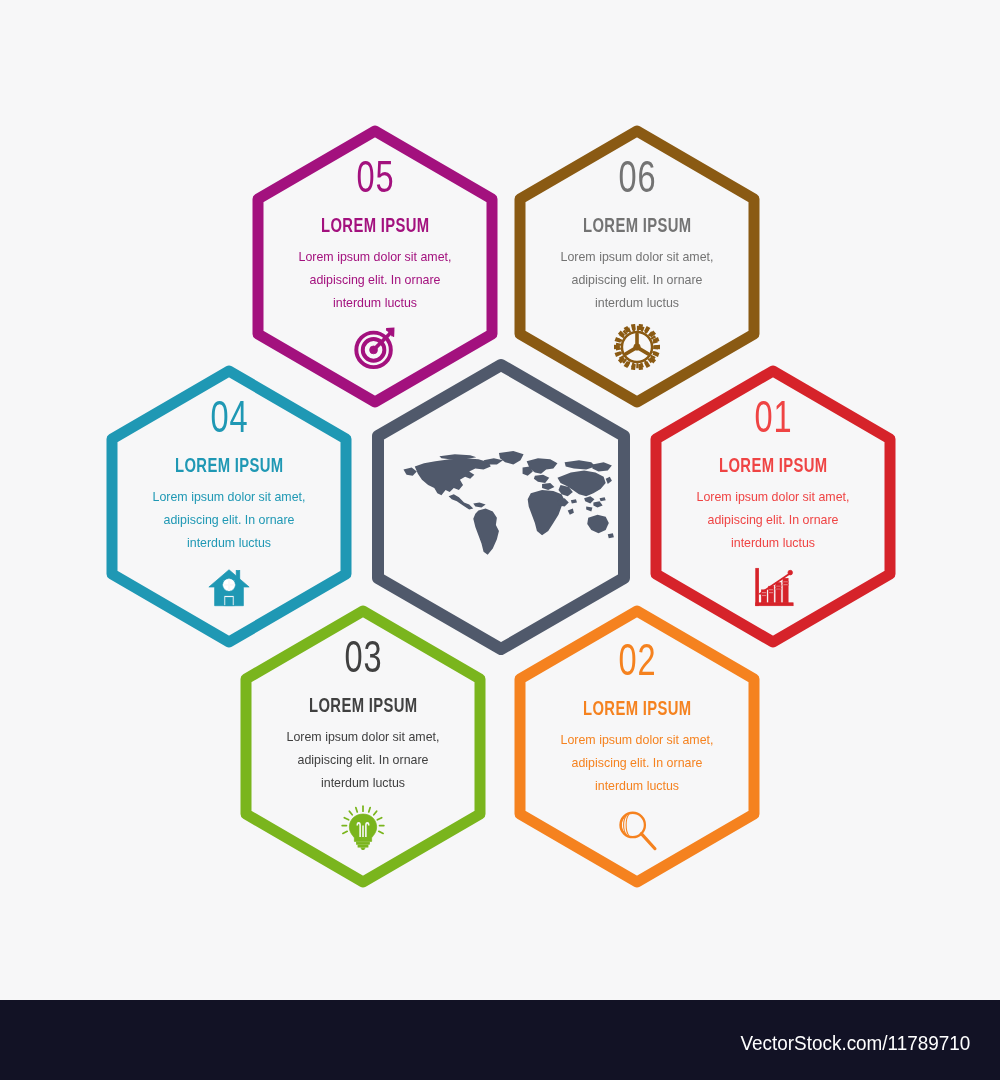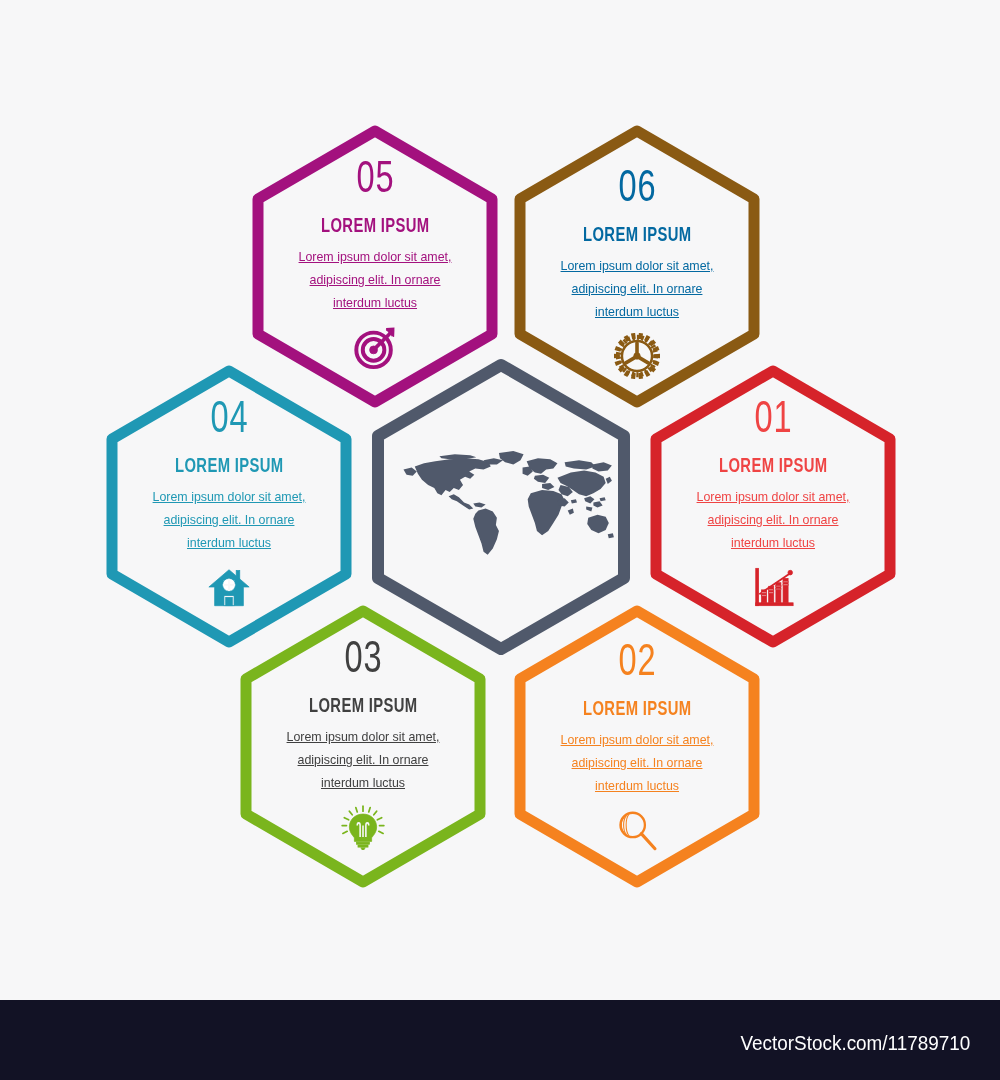--- a/index.html
+++ b/index.html
@@ -36,21 +36,20 @@
     transform:scaleX(0.74);
     margin-top:16px;
     white-space:nowrap;
   }
   .body{
     margin-top:11px;
     font-size:12.4px;line-height:1.85;
     text-align:center;
     width:230px;
     font-family:"Liberation Sans", sans-serif;
-    text-decoration:underline;
   }
   .iconwrap{margin-top:9px;width:46px;height:46px;}
   .iconwrap svg{display:block;width:46px;height:46px;}
 
   
   #center-cell{position:absolute;width:300px;height:300px;}
   #center-cell .mapwrap{
     position:absolute;left:50%;top:50%;
     transform:translate(-50%,-50%);
     width:226px;height:116px;
@@ -121,21 +120,21 @@
           </g>
           <circle cx="30" cy="36" r="5.5"></circle>
           <path d="M30 36 L56 10" stroke-width="5" fill="none"></path>
           <path d="M48 8 L58 8 L58 18 L53.5 13.5 L52.5 14.5 L52.5 13.5 Z"></path>
           <path d="M47.5 7.5 L57 7 L56.5 17" fill="none" stroke-width="4"></path>
         </svg>
       </div>
     </div>
   </div>
 
-  <div class="hexcell" id="cell-06" style="left: 487px; top: 126px; color: #0369a1;">
+  <div class="hexcell" id="cell-06" style="left: 487px; top: 117px; color: #737373;">
     <div class="hexinner">
       <div class="num">06</div>
       <div class="ttl">LOREM IPSUM</div>
       <div class="body">
         <div>Lorem ipsum dolor sit amet,</div>
         <div>adipiscing elit. In ornare</div>
         <div>interdum luctus</div>
       </div>
       <div class="iconwrap">
         <svg viewBox="0 0 64 64" fill="#8a5a13" stroke="#8a5a13">

